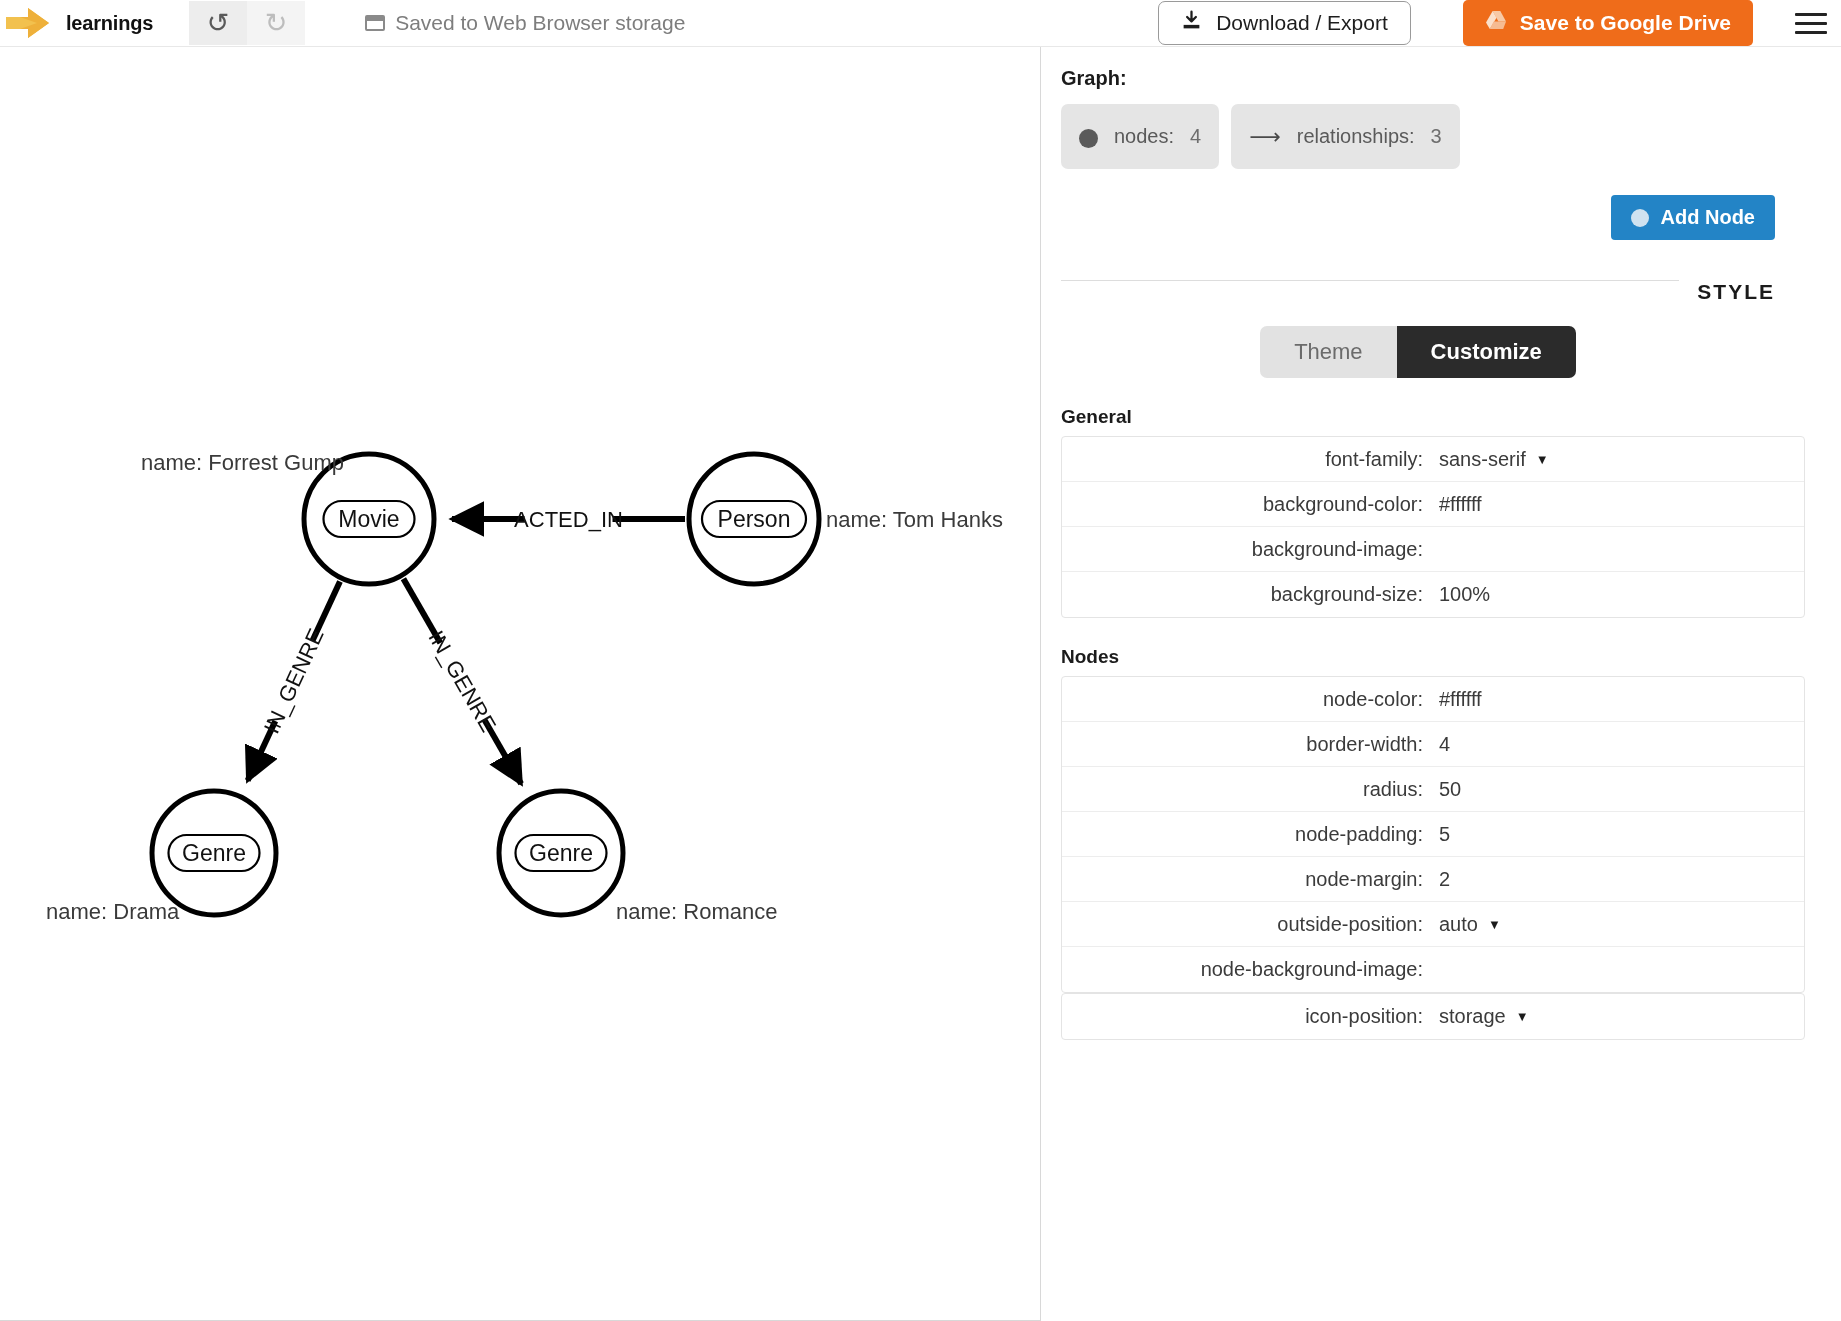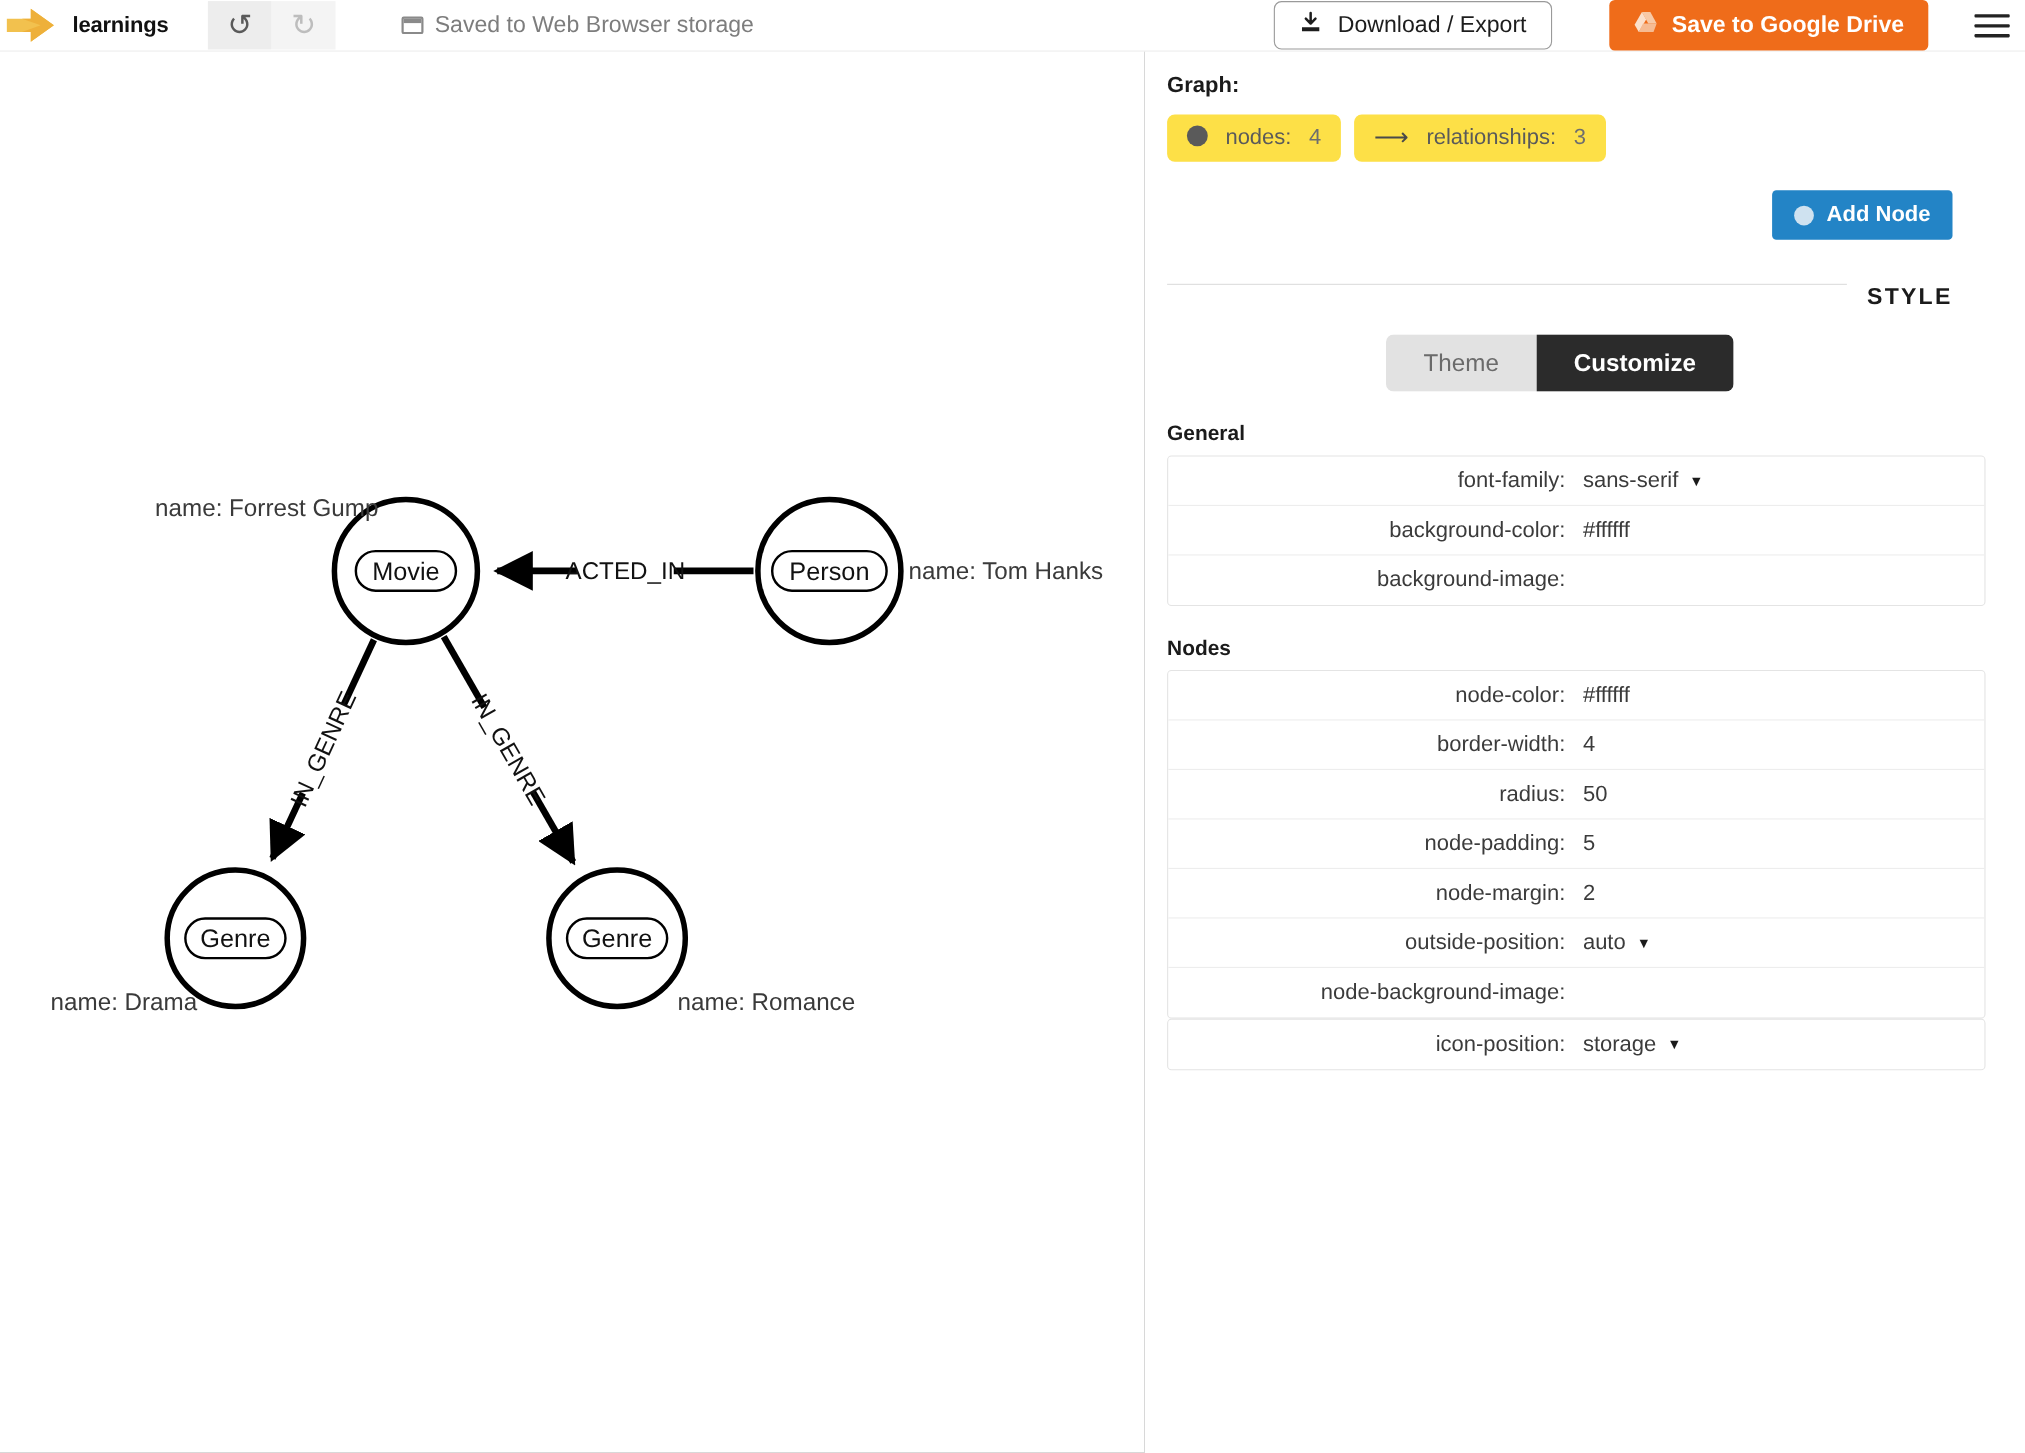--- a/index.html
+++ b/index.html
@@ -93,23 +93,23 @@
     background: #ffffff;
     padding: 20px 36px 0 20px;
     overflow: hidden;
     position: relative;
   }
   .panel-inner { width: 100%; }
 
   .graph-label { font-size: 20px; font-weight: bold; color: #1b1b1b; margin-bottom: 14px; }
   .pill-row { display: flex; gap: 12px; }
   .pill {
-    display: flex; align-items: flex-start; gap: 16px;
-    background: #fde047; border-radius: 7px;
-    padding: 10px 18px; font-size: 20px; color: #5a5a5a;
+    display: flex; align-items: flex-end; gap: 16px;
+    background: #e5e5e5; border-radius: 7px;
+    padding: 21px 18px; font-size: 20px; color: #5a5a5a;
     cursor: pointer;
   }
   .pill .dot { width: 19px; height: 19px; border-radius: 50%; background: #5a5a5a; display: inline-block; }
   .pill .arrow-glyph { font-size: 22px; color: #4a4a4a; line-height: 1; }
   .pill .pill-value { color: #6e6e6e; }
 
   .addnode-row { display: flex; justify-content: flex-end; margin-top: 26px; padding-right: 30px; }
   .btn-addnode {
     display: flex; align-items: center; gap: 12px;
     background: #2384c6; border: none; border-radius: 4px;
@@ -307,20 +307,26 @@
                 <div class="prop-val">
                   <span>#ffffff</span>
                 </div>
               </div>
               <div class="prop-row">
                 <div class="prop-key">background-image:</div>
                 <div class="prop-val">
                   <span></span>
                 </div>
               </div>
+              <div class="prop-row">
+                <div class="prop-key">background-size:</div>
+                <div class="prop-val">
+                  <span>100%</span>
+                </div>
+              </div>
             </div>
             <div class="section-title">Nodes</div>
             <div class="prop-table">
               <div class="prop-row">
                 <div class="prop-key">node-color:</div>
                 <div class="prop-val">
                   <span>#ffffff</span>
                 </div>
               </div>
               <div class="prop-row">

